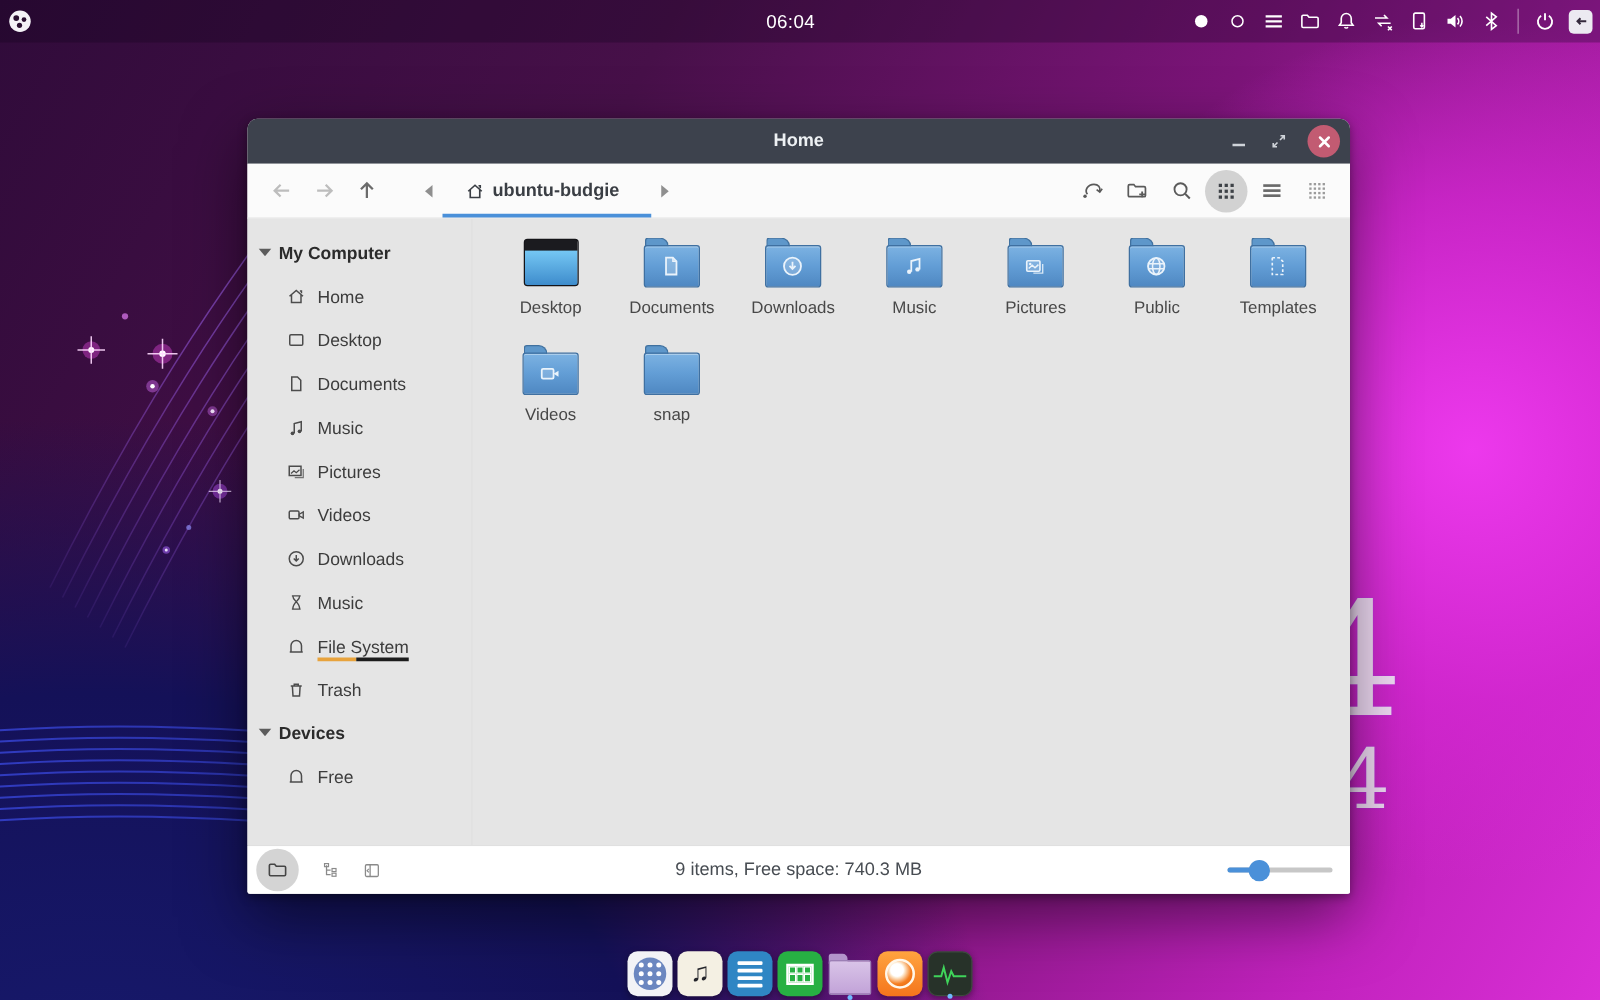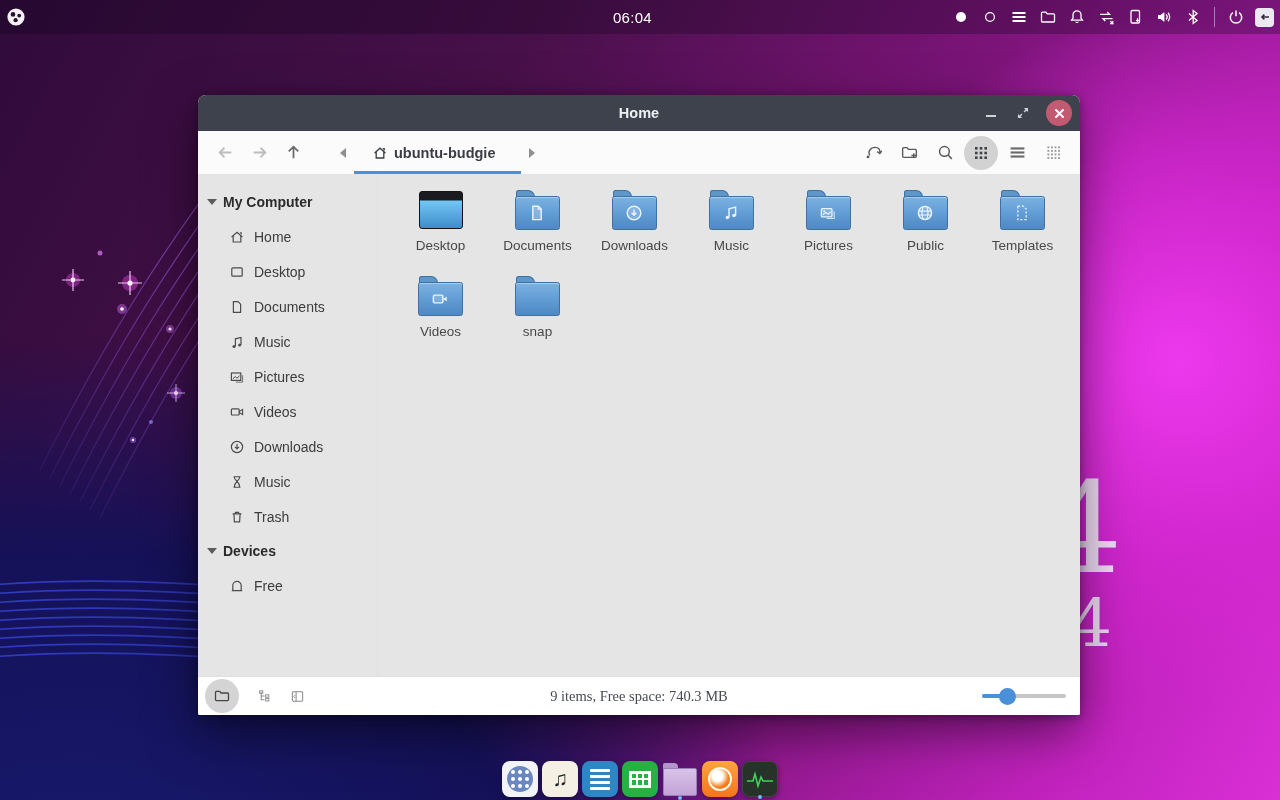--- a/index.html
+++ b/index.html
@@ -82,21 +82,21 @@
   .ficon { position:relative; width:46px; height:46px; flex:none; }
   .ftab { position:absolute; top:3px; left:1px; width:19px; height:10px; background:#5e97ca; border:1px solid #40719f; border-bottom:none; border-radius:2.5px 7px 0 0; }
   .fbody { position:absolute; top:9px; left:0; width:45px; height:34px; border:1px solid #3f70a1; border-radius:2.5px;
     background:linear-gradient(180deg,#7cb2e2 0%,#639ed6 48%,#4f88c2 100%);
     box-shadow:inset 0 1px 0 rgba(255,255,255,.35);
     display:flex; align-items:center; justify-content:center; }
   .desk-icon { position:absolute; top:4px; left:1px; width:44px; height:38px; border-radius:3px; border:1px solid #141418;
     background:linear-gradient(180deg,#1b1b1f 0, #1b1b1f 8px, #74c6f3 9px, #3e8ccc 100%); }
   .flabel { margin-top:5px; font-size:13.5px; color:#484848; }
 
-  .statusbar { height:39px; border-top:1px solid #e0e0e0; background:#fff; flex:none; position:relative; display:flex; align-items:center; border-radius:0 0 2px 2px;font-family:Liberation Serif, serif; }
+  .statusbar { height:39px; border-top:1px solid #e0e0e0; background:#fff; flex:none; position:relative; display:flex; align-items:center; border-radius:0 0 2px 2px; }
   .sb-left { display:flex; align-items:center; gap:18px; padding-left:7px; }
   .sb-circle { width:34px; height:34px; border-radius:50%; background:#d4d4d4; display:flex; align-items:center; justify-content:center; }
   .sb-text { position:absolute; left:0; right:0; text-align:center; font-size:14.5px; color:#474c52; }
   .slider { position:absolute; right:14px; width:84px; height:18px; display:flex; align-items:center; }
   .sl-track { position:absolute; left:0; right:0; height:4px; border-radius:2px; background:#c7c7c7; }
   .sl-fill { position:absolute; left:0; width:25px; height:4px; border-radius:2px; background:#4a90d9; }
   .sl-knob { position:absolute; left:17px; width:17px; height:17px; border-radius:50%; background:#4a90d9; }
 
   
   .dock { position:absolute; left:0; right:0; bottom:3px; display:flex; justify-content:center; gap:4px; z-index:20; }
@@ -471,20 +471,34 @@
         <span class="sicon">
             <svg viewBox="0 0 16 16" width="16" height="16">
               <path d="M4.5 2.7h7M4.5 13.3h7M5.3 2.9c0 4.2 5.4 4.2 5.4 10.2M10.7 2.9c0 4.2-5.4 4.2-5.4 10.2" fill="none" stroke="#4c4c4c" stroke-width="1.1"></path>
             </svg>
           </span>
         <span>Music</span>
       </div>
       <div class="side-item">
         <span class="sicon">
             <svg viewBox="0 0 16 16" width="16" height="16">
+              <path d="M2.8 12.6h10.4M3.8 12.6V7.6a4.2 4.2 0 0 1 8.4 0v5" fill="none" stroke="#4c4c4c" stroke-width="1.2"></path>
+            </svg>
+          </span>
+        <span class="fs-wrap">
+          <span>File System</span>
+          <span class="fs-bar">
+              <span class="fs-used"></span>
+              <span class="fs-free"></span>
+            </span>
+        </span>
+      </div>
+      <div class="side-item">
+        <span class="sicon">
+            <svg viewBox="0 0 16 16" width="16" height="16">
               <path d="M3.6 4.8h8.8M6.4 4.8V3.4h3.2v1.4M4.9 4.8l.5 8h5.2l.5-8" fill="none" stroke="#4c4c4c" stroke-width="1.2"></path>
             </svg>
           </span>
         <span>Trash</span>
       </div>
 
       <div class="side-head">
         <span class="side-tri"></span>
         <span>Devices</span>
       </div>

